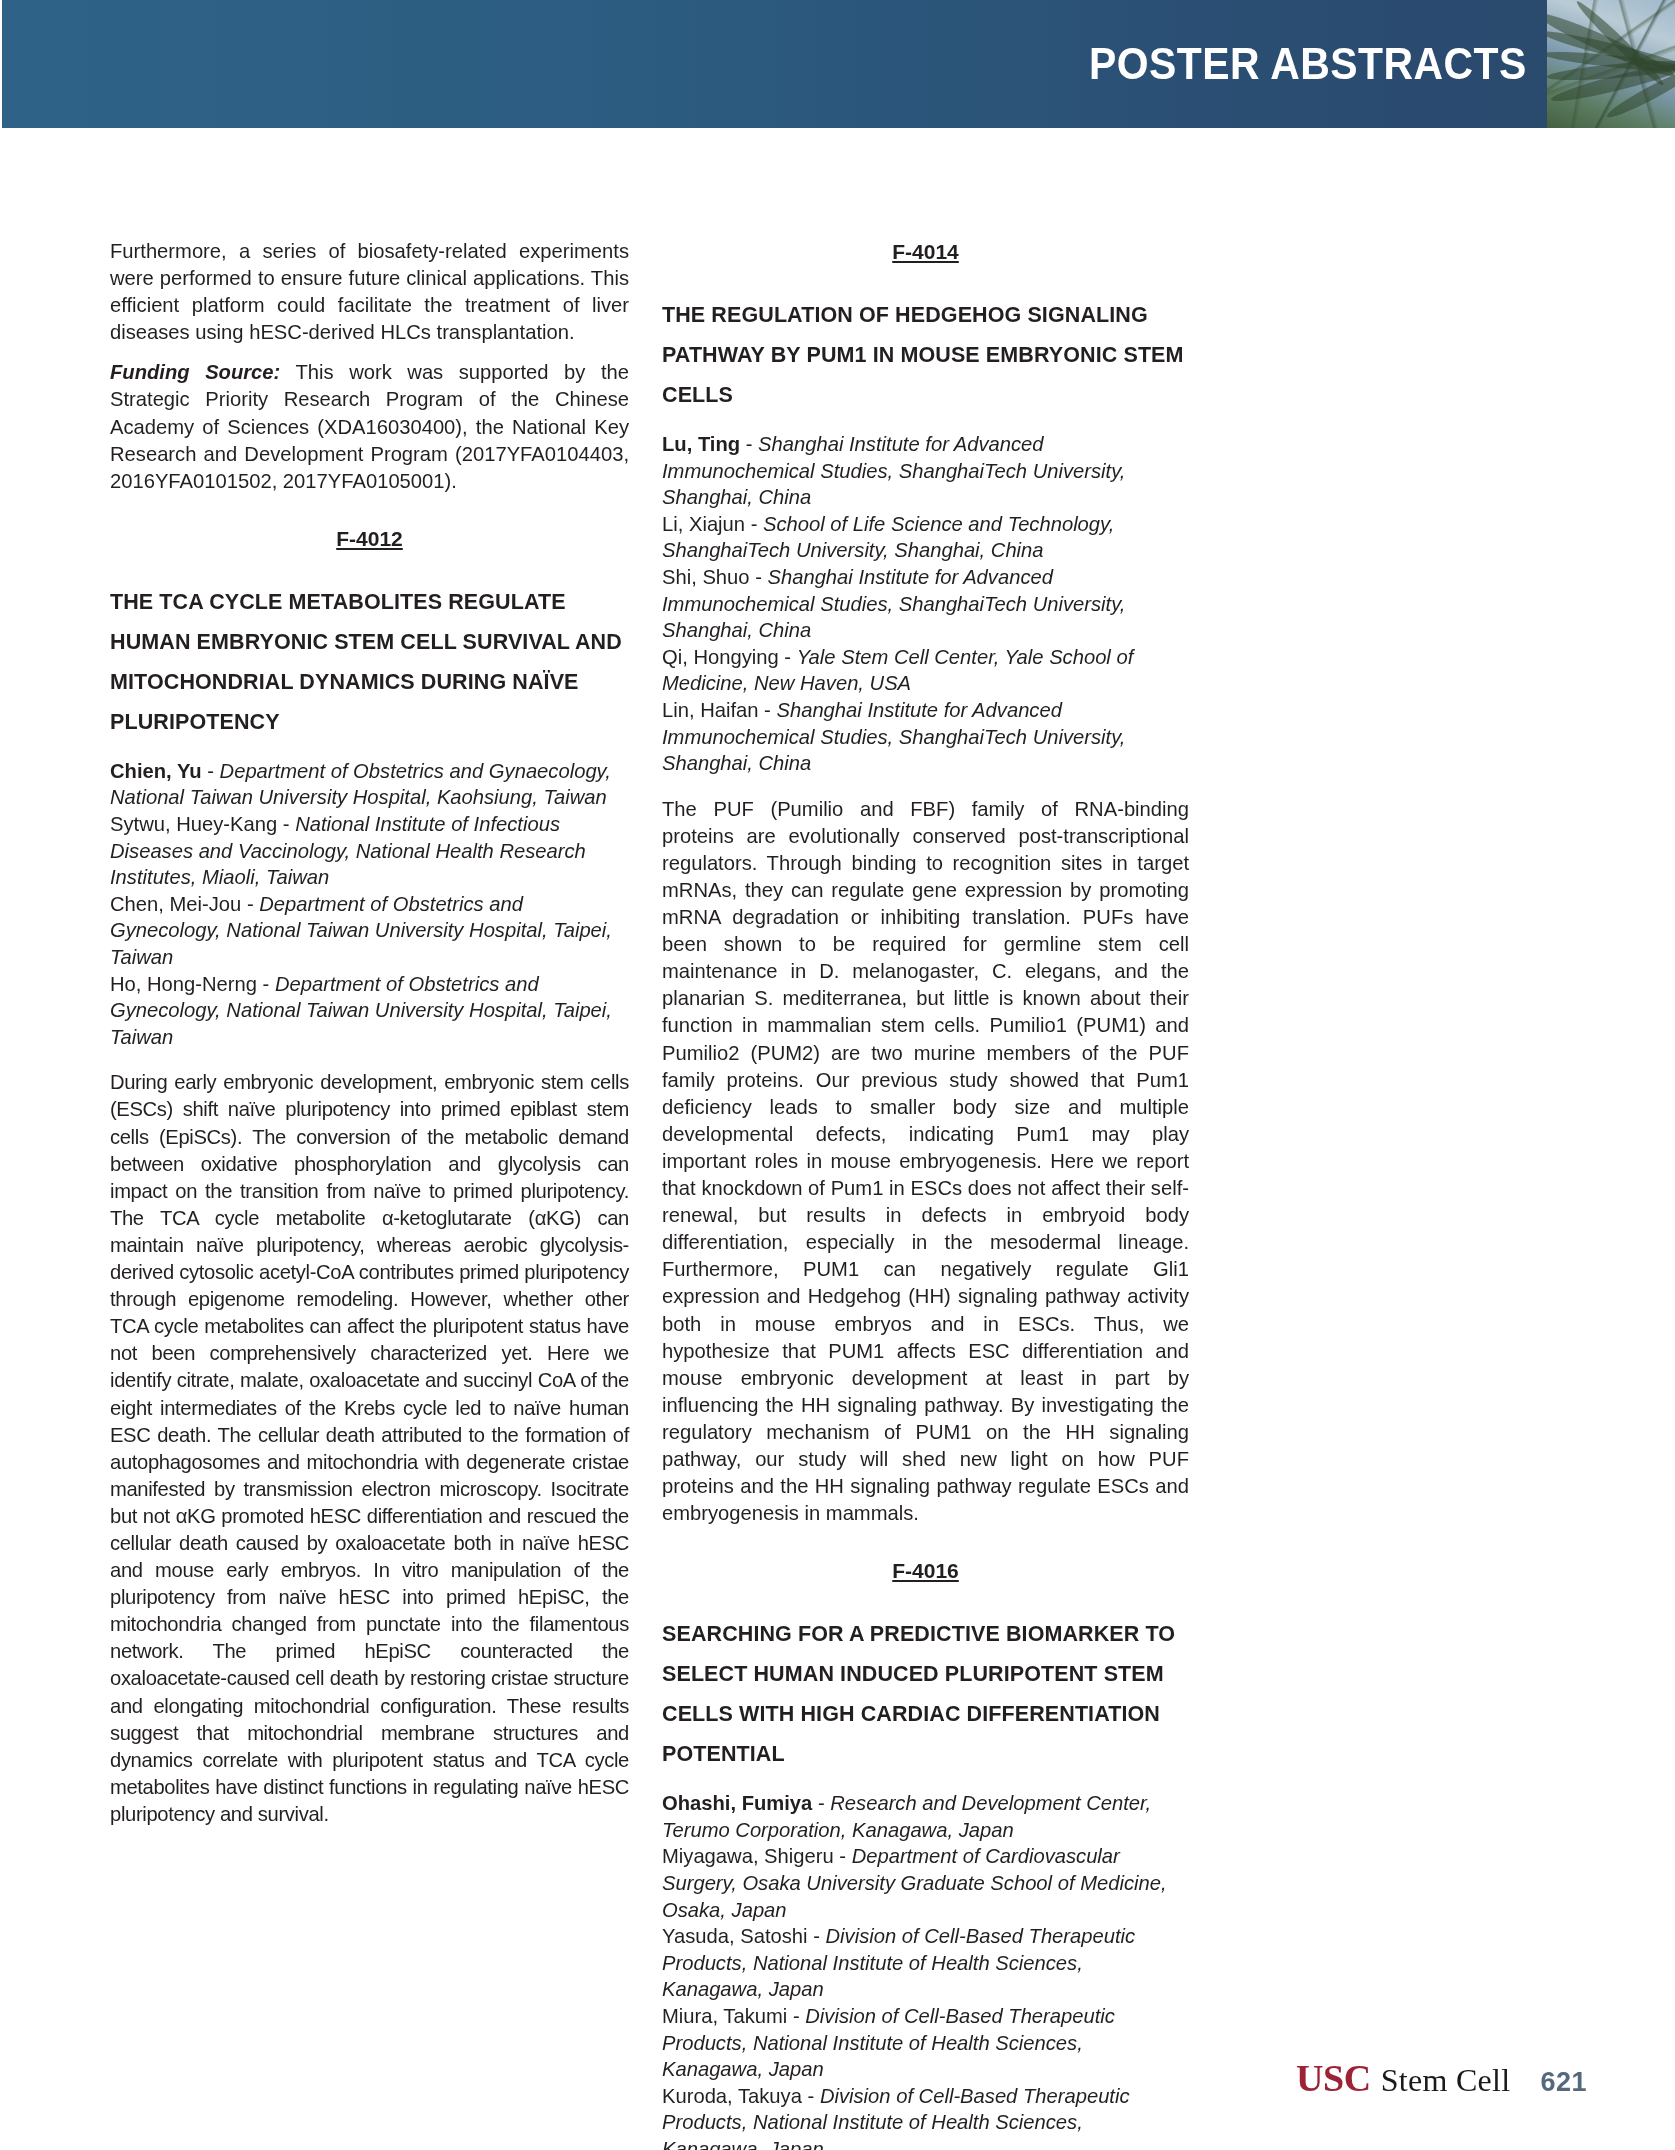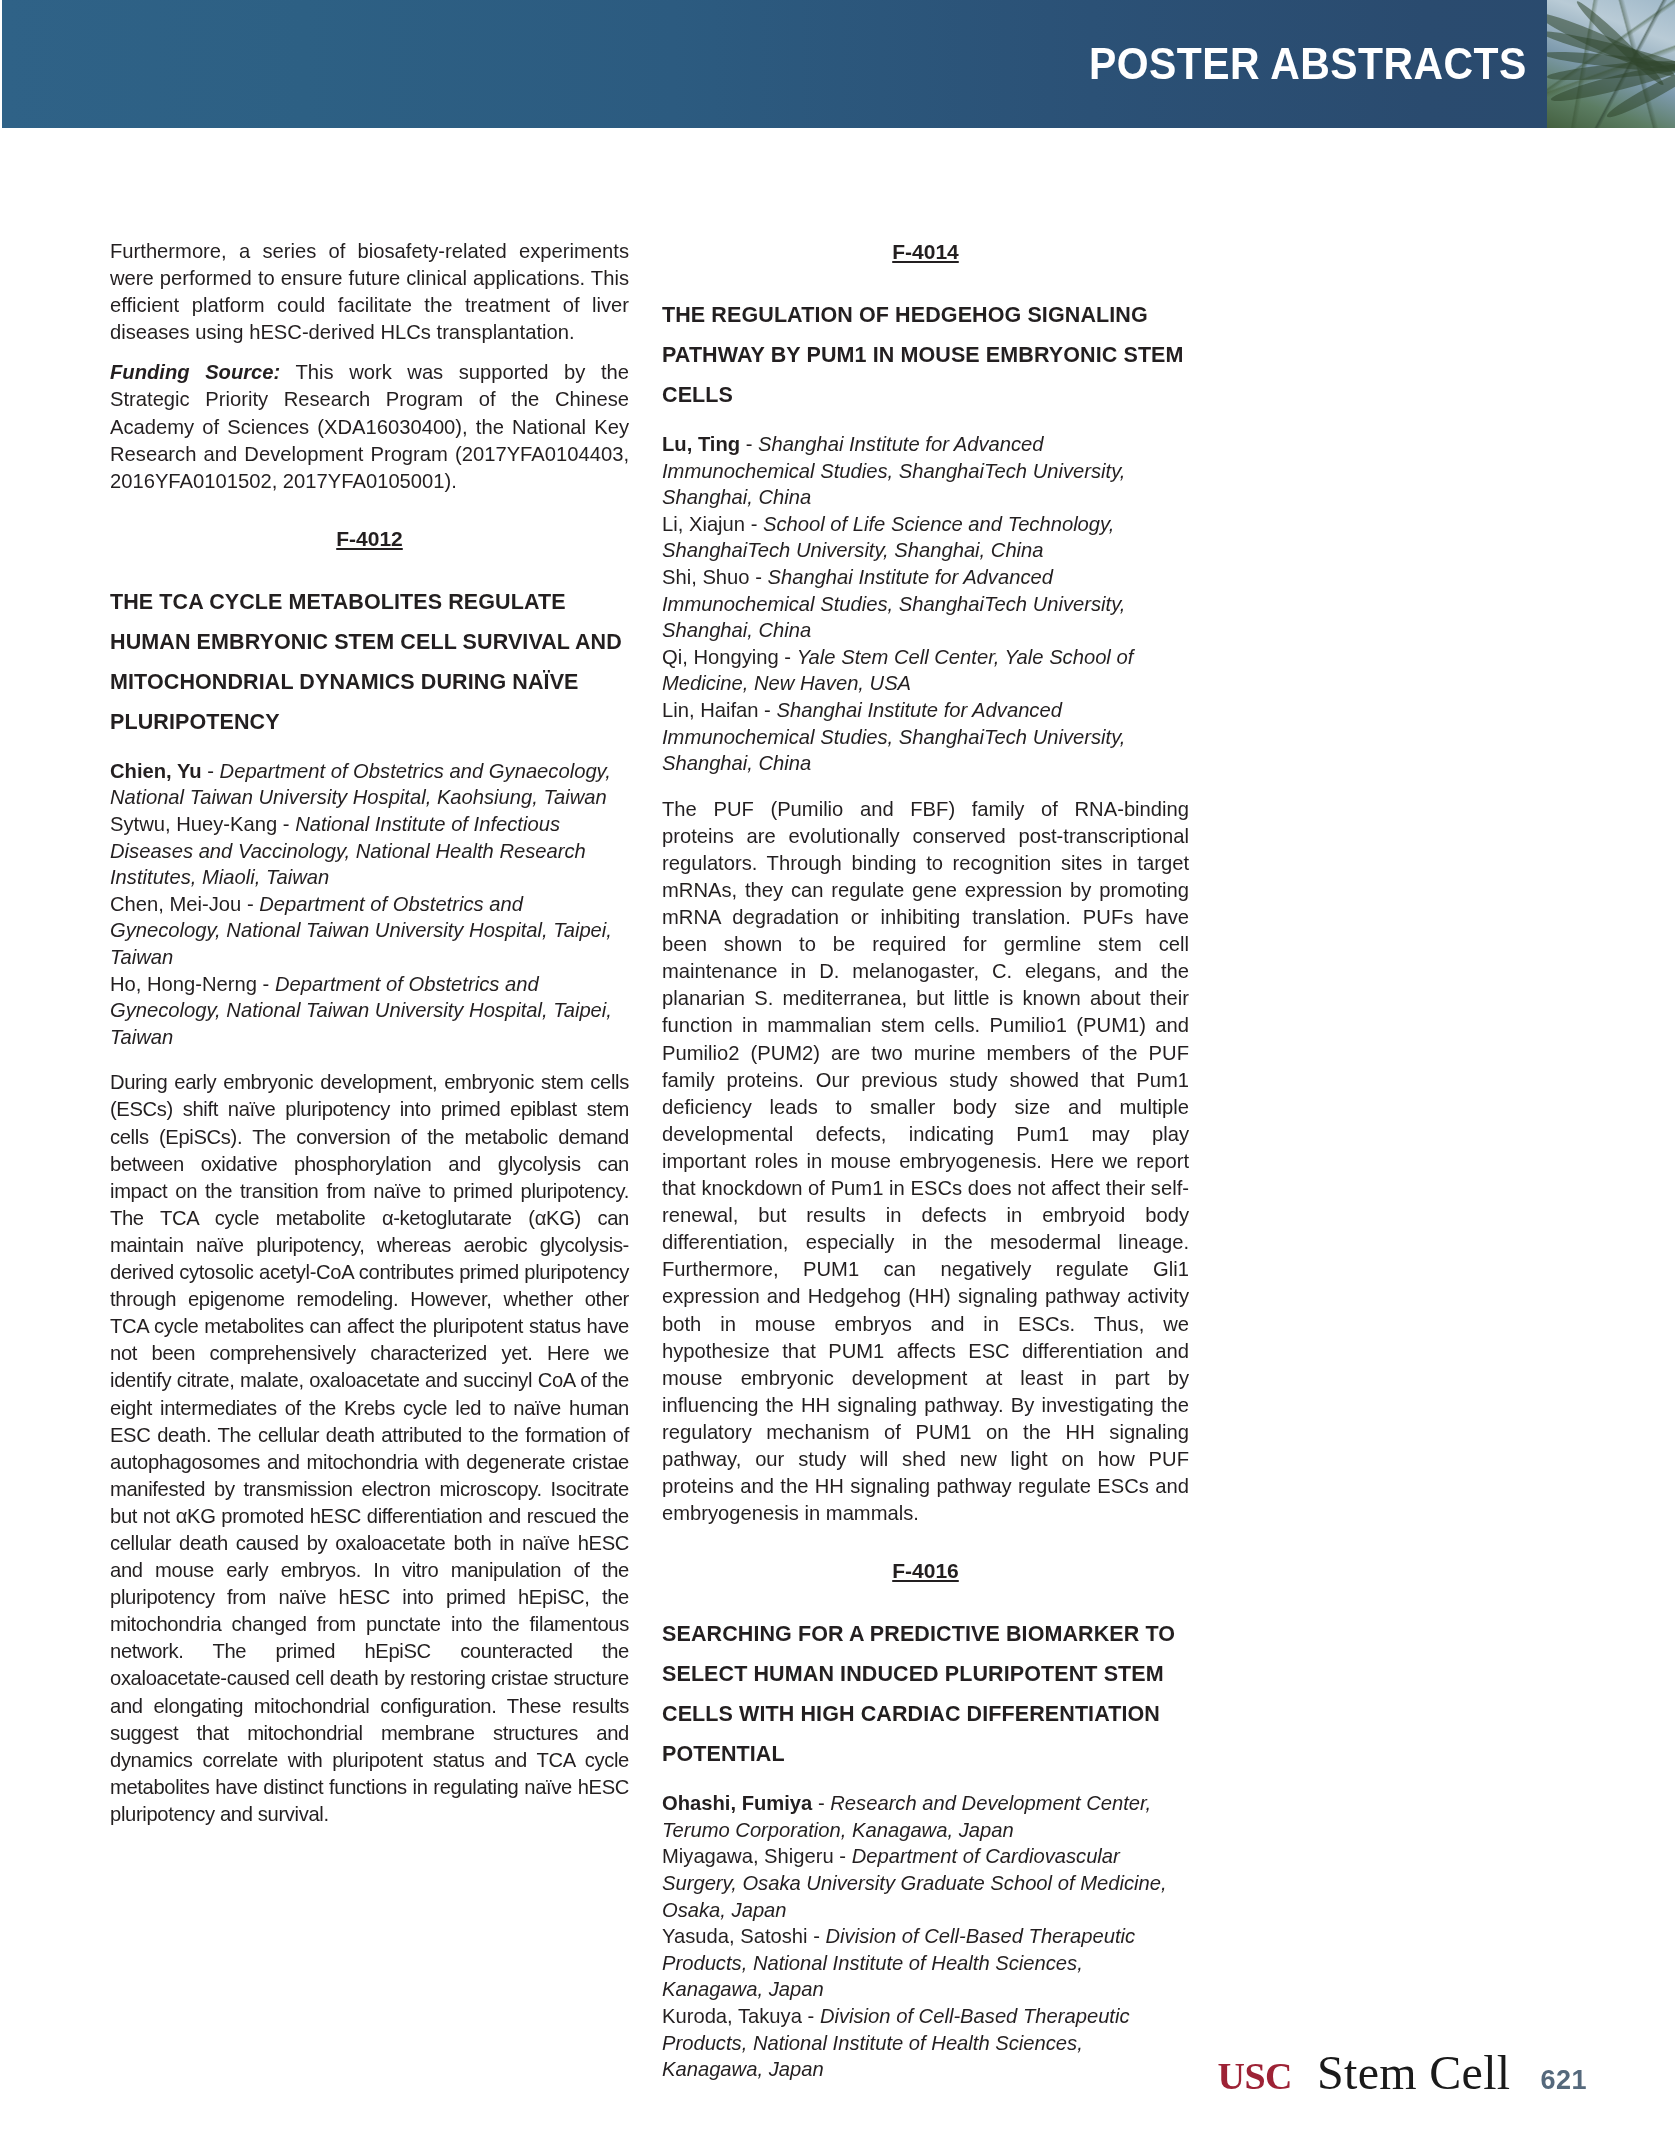--- a/index.html
+++ b/index.html
@@ -146,23 +146,23 @@
   }
   .logo-usc {
     font-family: "Liberation Serif", serif;
     font-weight: bold;
     font-size: 38px;
     color: #9d2235;
     letter-spacing: -0.5px;
   }
   .logo-stemcell {
     font-family: "Liberation Serif", serif;
-    font-size: 48px;
+    font-size: 32px;
     color: #1a1a1a;
-    margin-left: 25px;
+    margin-left: 10px;
     letter-spacing: 0.3px;
   }
   .page-num {
     font-family: "Liberation Sans", sans-serif;
     font-weight: bold;
     font-size: 27px;
     color: #55697c;
     margin-left: 30px;
     letter-spacing: 0.5px;
   }
@@ -222,20 +222,21 @@
     <p class="para">The PUF (Pumilio and FBF) family of RNA-binding proteins are evolutionally conserved post-transcriptional regulators. Through binding to recognition sites in target mRNAs, they can regulate gene expression by promoting mRNA degradation or inhibiting translation. PUFs have been shown to be required for germline stem cell maintenance in D. melanogaster, C. elegans, and the planarian S. mediterranea, but little is known about their function in mammalian stem cells. Pumilio1 (PUM1) and Pumilio2 (PUM2) are two murine members of the PUF family proteins. Our previous study showed that Pum1 deficiency leads to smaller body size and multiple developmental defects, indicating Pum1 may play important roles in mouse embryogenesis. Here we report that knockdown of Pum1 in ESCs does not affect their self-renewal, but results in defects in embryoid body differentiation, especially in the mesodermal lineage. Furthermore, PUM1 can negatively regulate Gli1 expression and Hedgehog (HH) signaling pathway activity both in mouse embryos and in ESCs. Thus, we hypothesize that PUM1 affects ESC differentiation and mouse embryonic development at least in part by influencing the HH signaling pathway. By investigating the regulatory mechanism of PUM1 on the HH signaling pathway, our study will shed new light on how PUF proteins and the HH signaling pathway regulate ESCs and embryogenesis in mammals.</p>
 
     <div class="abs-num">F-4016</div>
 
     <div class="abs-title">SEARCHING FOR A PREDICTIVE BIOMARKER TO SELECT HUMAN INDUCED PLURIPOTENT STEM CELLS WITH HIGH CARDIAC DIFFERENTIATION POTENTIAL</div>
 
     <div class="authors" id="authors-right-1">
         <span class="author-line"><span class="aname lead">Ohashi, Fumiya</span><span class="dash"> - </span><span>Research and Development Center, Terumo Corporation, Kanagawa, Japan</span></span> 
         <span class="author-line"><span class="aname">Miyagawa, Shigeru</span><span class="dash"> - </span><span>Department of Cardiovascular Surgery, Osaka University Graduate School of Medicine, Osaka, Japan</span></span> 
         <span class="author-line"><span class="aname">Yasuda, Satoshi</span><span class="dash"> - </span><span>Division of Cell-Based Therapeutic Products, National Institute of Health Sciences, Kanagawa, Japan</span></span> 
+        <span class="author-line"><span class="aname">Miura, Takumi</span><span class="dash"> - </span><span>Division of Cell-Based Therapeutic Products, National Institute of Health Sciences, Kanagawa, Japan</span></span> 
         <span class="author-line"><span class="aname">Kuroda, Takuya</span><span class="dash"> - </span><span>Division of Cell-Based Therapeutic Products, National Institute of Health Sciences, Kanagawa, Japan</span></span> 
       </div>
   </div>
 
   <div class="footer">
     <span class="logo-usc">USC</span>
     <span class="logo-stemcell">Stem Cell</span>
     <span class="page-num">621</span>
   </div>
 

